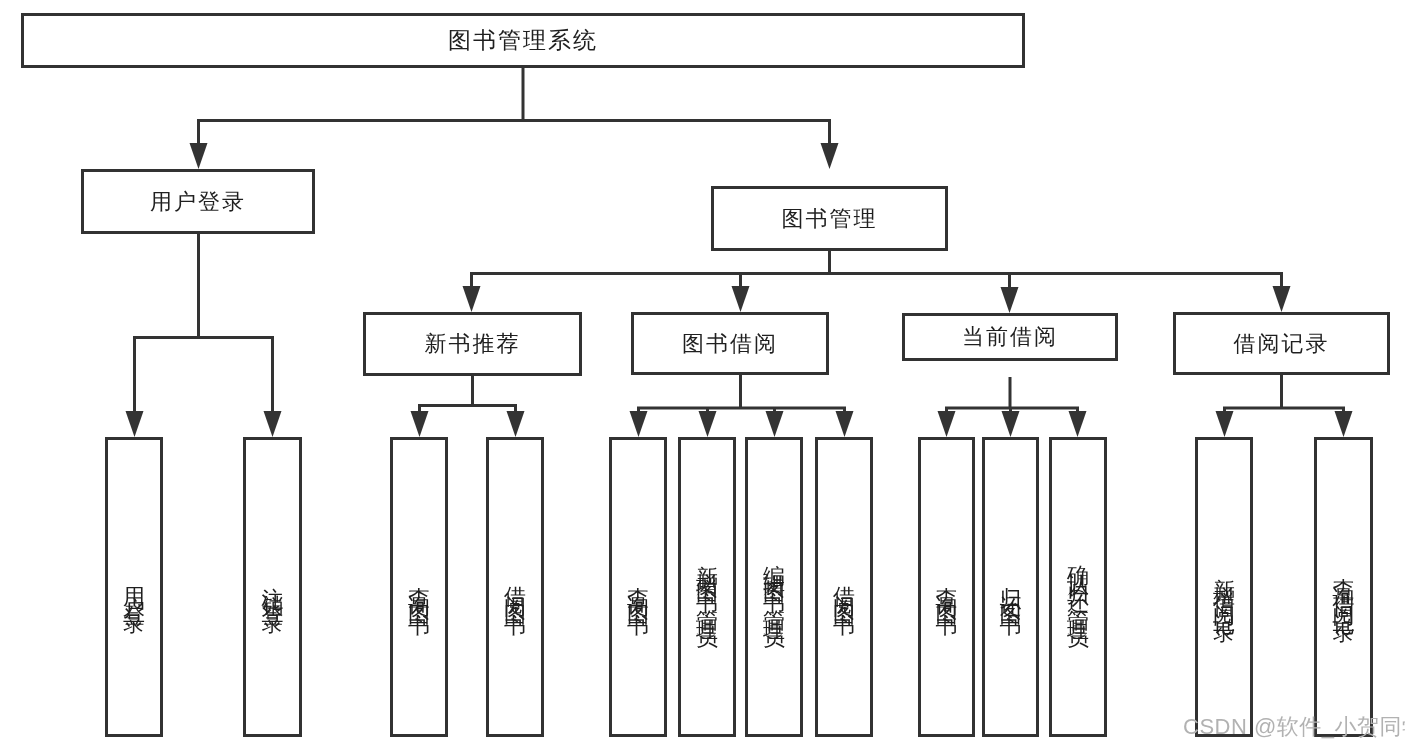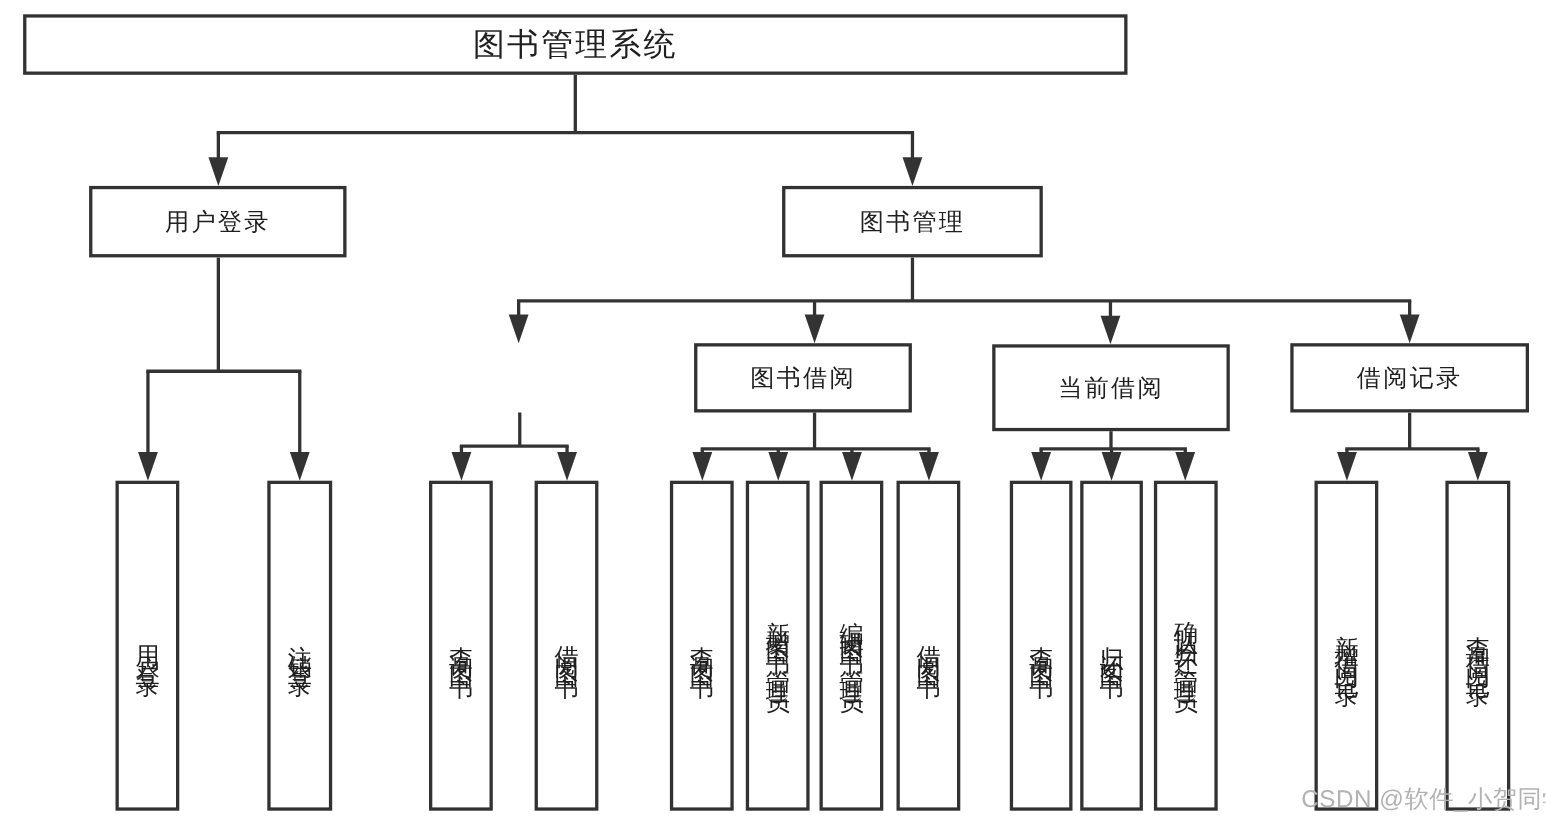--- a/index.html
+++ b/index.html
@@ -25,21 +25,21 @@
     align-items: center;
     justify-content: center;
     color: #1f1f1f;
     z-index: 2;
   }
   .hnode {
     font-size: 22px;
     letter-spacing: 2px;
   }
   .root-node {
-    font-size: 29px;
+    font-size: 23px;
   }
   .leaf .vtext {
     writing-mode: vertical-rl;
     text-orientation: mixed;
     font-size: 22px;
     line-height: 1.1;
     letter-spacing: 9px;
     color: #1f1f1f;
   }
   .watermark {
@@ -123,24 +123,25 @@
       <polygon points="1001.5,411 1019.5,411 1010.5,437"></polygon>
       <polygon points="1068.5,411 1086.5,411 1077.5,437"></polygon>
       <polygon points="1215.5,411 1233.5,411 1224.5,437"></polygon>
       <polygon points="1334.5,411 1352.5,411 1343.5,437"></polygon>
     </g>
   </svg>
 
   <div class="node hnode root-node" style="left:21px;top:13px;width:1004px;height:55px">图书管理系统</div>
 
   <div class="node hnode" style="left:81px;top:169px;width:234px;height:65px">用户登录</div>
-  <div class="node hnode" style="left:711px;top:169px;width:237px;height:65px">图书管理</div>
+  <div class="node hnode" style="left:711px;top:186px;width:237px;height:65px">图书管理</div>
 
+  <div class="node hnode" style="left:363px;top:312px;width:219px;height:64px">新书推荐</div>
   <div class="node hnode" style="left:631px;top:312px;width:198px;height:63px">图书借阅</div>
-  <div class="node hnode" style="left:902px;top:313px;width:216px;height:79px">当前借阅</div>
+  <div class="node hnode" style="left:902px;top:313px;width:216px;height:48px">当前借阅</div>
   <div class="node hnode" style="left:1173px;top:312px;width:217px;height:63px">借阅记录</div>
 
   <div class="node leaf" style="left:105px;top:437px;width:58px;height:300px">
     <span class="vtext">用户登录</span>
   </div>
   <div class="node leaf" style="left:243px;top:437px;width:59px;height:300px">
     <span class="vtext">注销登录</span>
   </div>
 
   <div class="node leaf" style="left:390px;top:437px;width:58px;height:300px">

